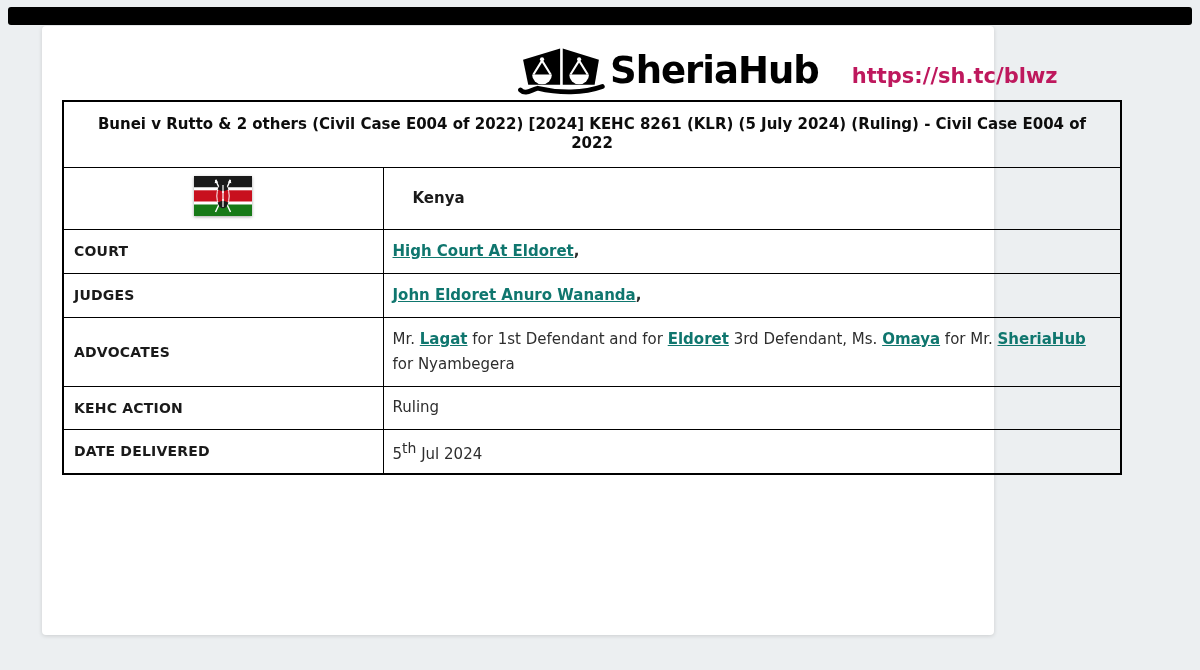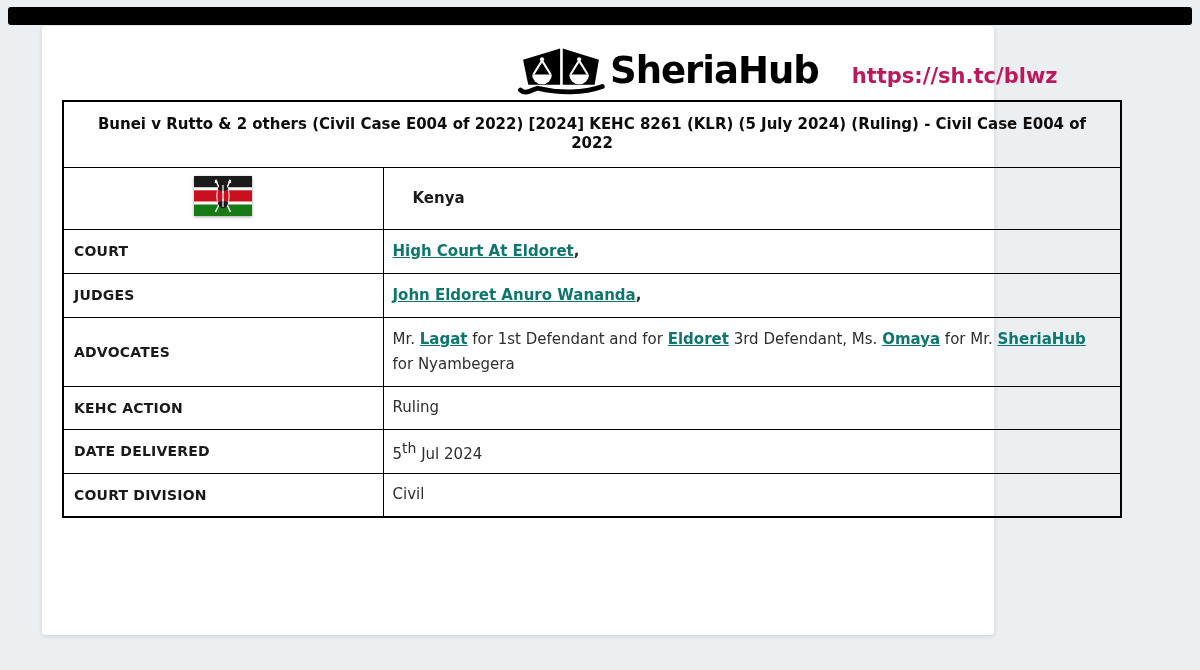--- a/index.html
+++ b/index.html
@@ -149,20 +149,16 @@
       <td class="lbl h43">KEHC ACTION</td>
       <td class="val h43">Ruling</td>
     </tr>
 
     <tr>
       <td class="lbl h43">DATE DELIVERED</td>
       <td class="val h43"><span>5</span><sup class="ord">th</sup><span> Jul 2024</span></td>
     </tr>
 
 
-    <tr>
-      <td class="lbl h44">COURT DIVISION</td>
-      <td class="val h44">Civil</td>
-    </tr>
 
   </tbody>
     </table>
 </div>
 
 </body></html>

